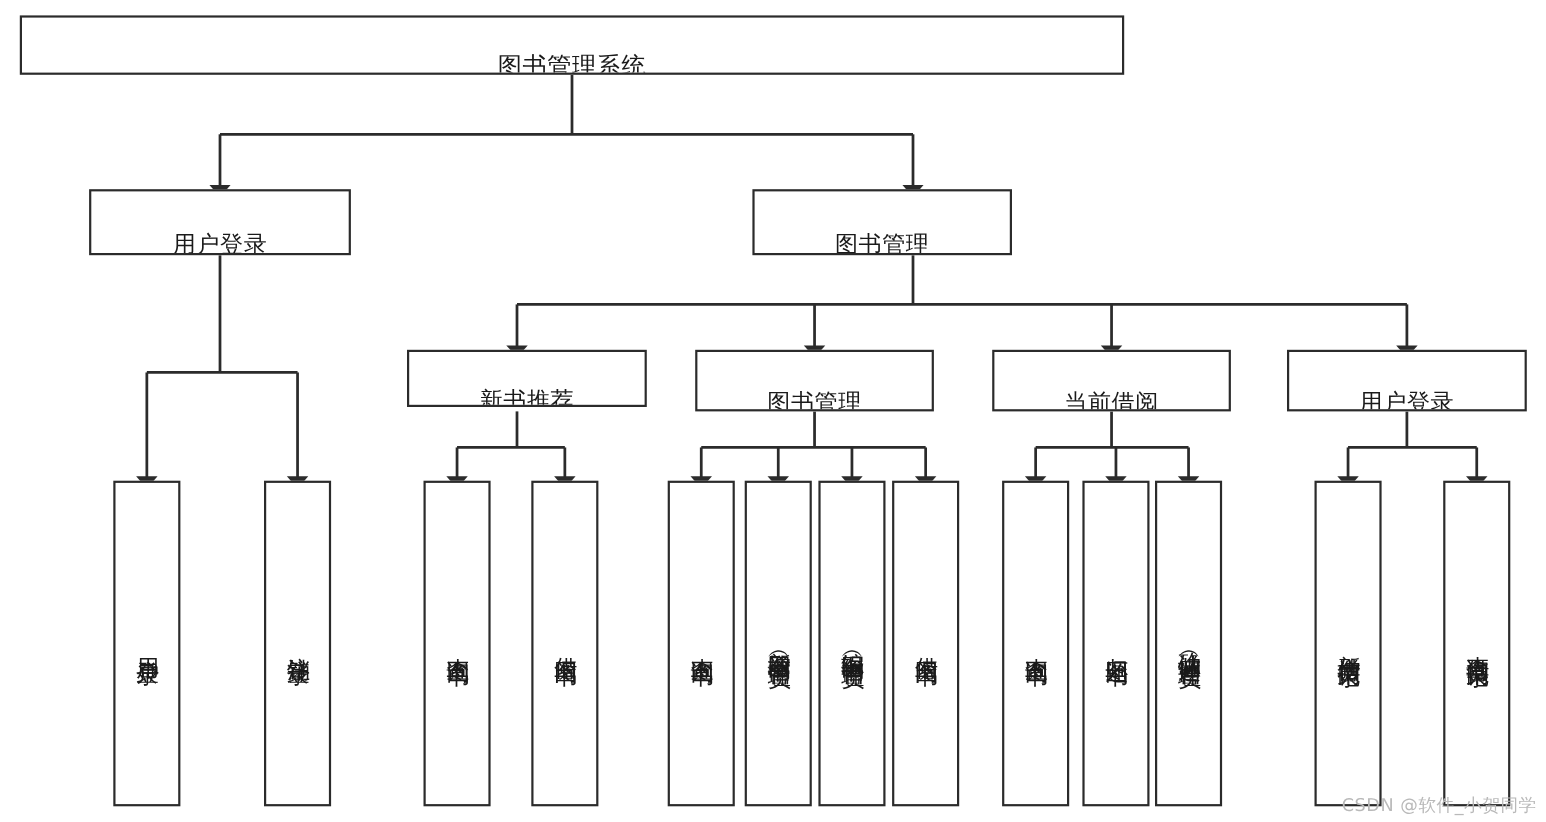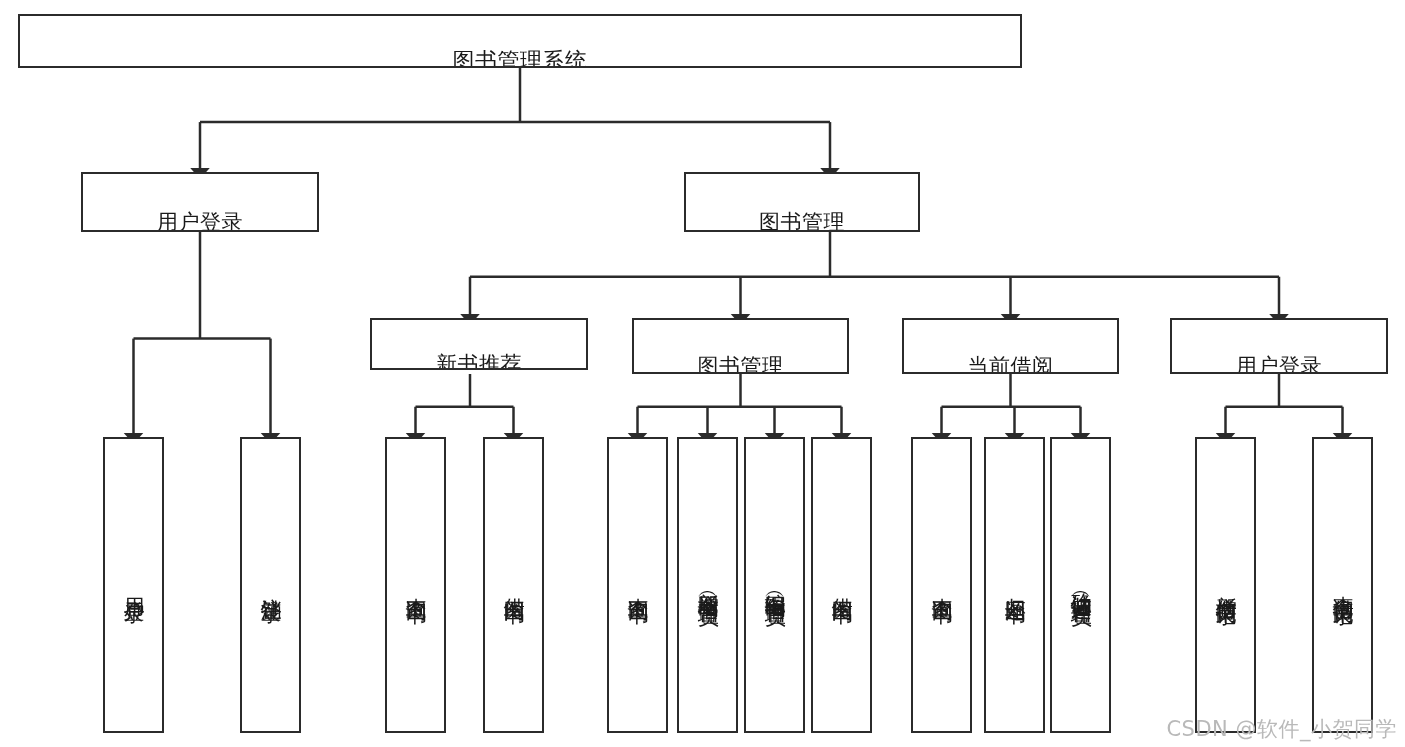--- a/index.html
+++ b/index.html
@@ -60,21 +60,21 @@
     text-orientation: upright;
     font-size: 21px;
     line-height: 1.32;
     letter-spacing: 2px;
     white-space: nowrap;
   }
   #watermark {
     position: absolute;
     right: 8px;
     bottom: 4px;
-    font-size: 21px;
+    font-size: 16px;
     color: #b9b9b9;
     letter-spacing: 0.5px;
     white-space: nowrap;
   }
 </style>
 </head>
 <body>
 
 <div id="diagram-root">
 

